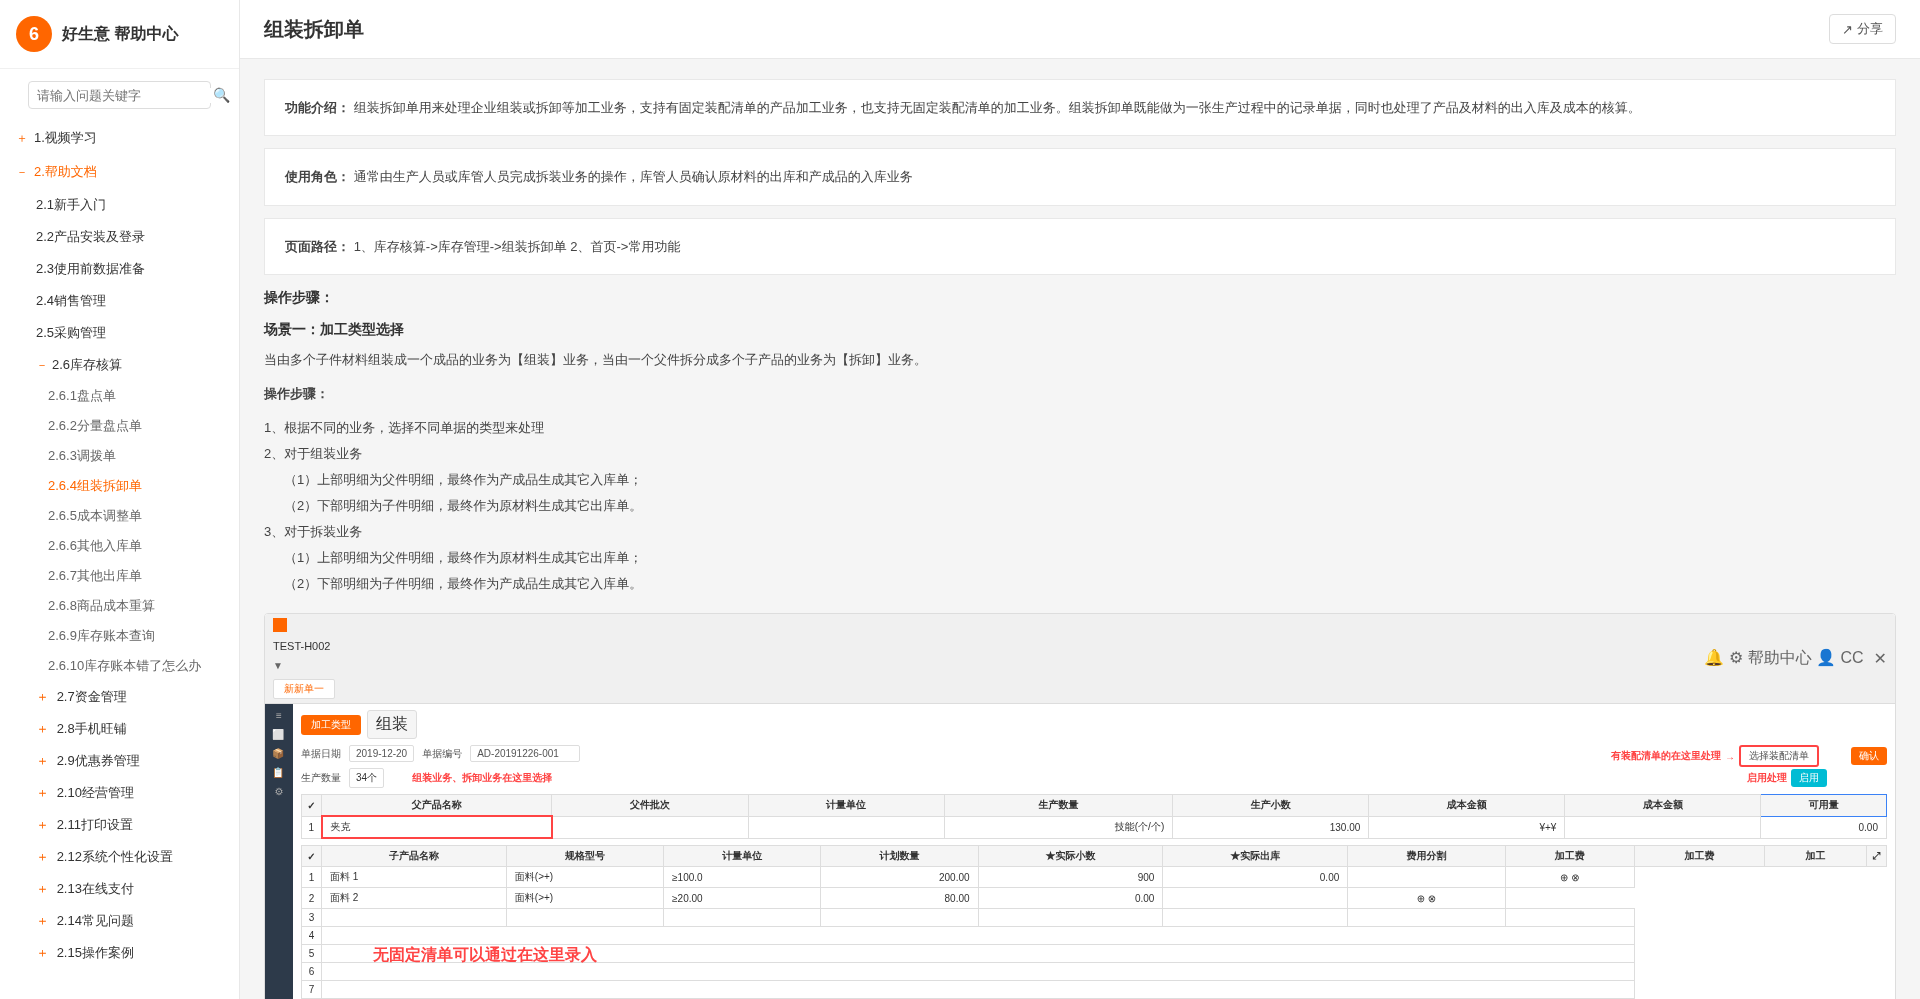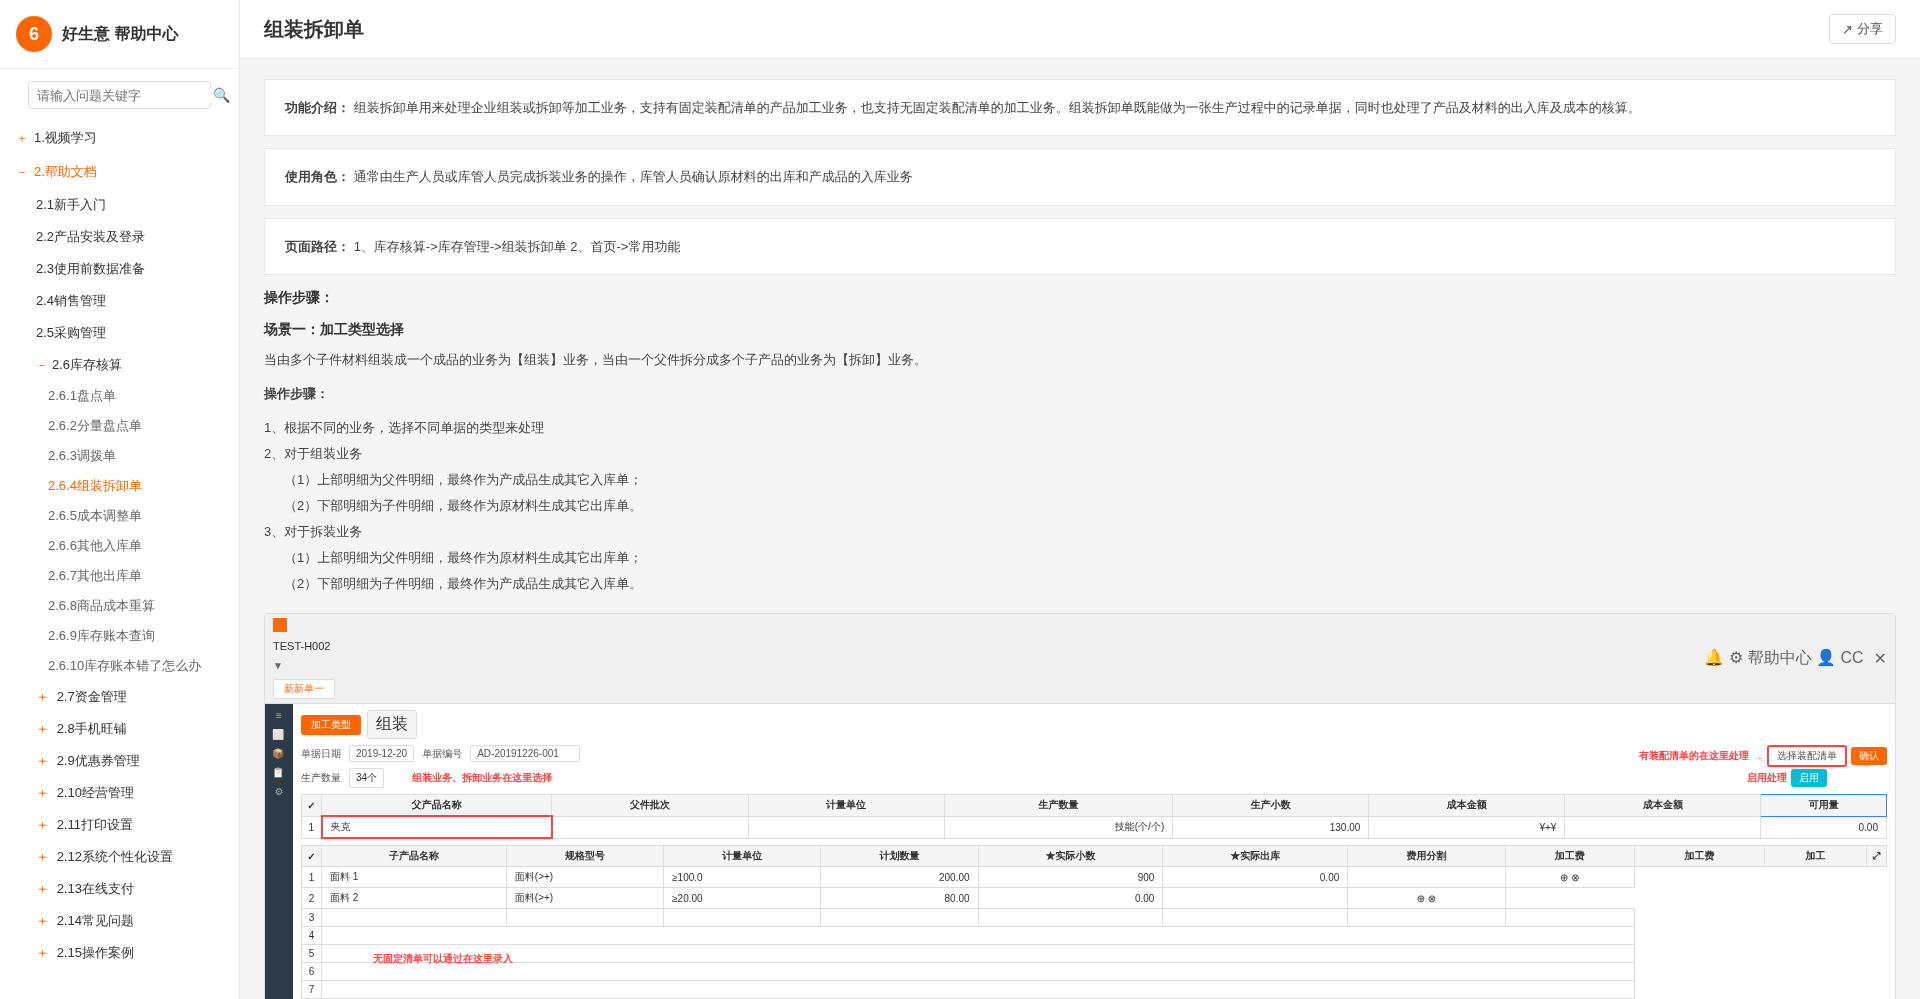--- a/index.html
+++ b/index.html
@@ -383,21 +383,21 @@
                 <span>单据日期</span>
                 <span style="border:1px solid #ddd; padding:2px 6px; background:#fff; border-radius:2px;">2019-12-20</span>
                 <span>单据编号</span>
                 <span style="border:1px solid #ddd; padding:2px 6px; background:#fff; border-radius:2px; min-width:110px;">AD-20191226-001</span>
 
                 <div style="position:absolute; right:0; top:0; display:flex; flex-direction:column; align-items:flex-end;">
                   <div style="display:flex; align-items:center; gap:4px;">
                     <span style="color:#ff4444; font-size:10px; font-weight:bold;">有装配清单的在这里处理</span>
                     <span style="color:#ff4444;">→</span>
                     <div style="border:2px solid #ff4444; border-radius:3px; padding:2px 8px; font-size:10px; background:#fff; cursor:pointer;">选择装配清单</div>
-                    <div style="background:#ff6600; color:#fff; padding:2px 8px; border-radius:3px; font-size:10px; cursor:pointer;">确认</div>
+                    <div style="background:#ff6600; color:#fff; padding:2px 8px; border-radius:3px; font-size:10px; cursor:pointer;margin-left:28px;">确认</div>
                   </div>
                 </div>
               </div>
 
               <div style="display:flex; align-items:center; gap:8px; margin-bottom:6px; font-size:10px; position:relative;">
                 <span style="color:#555;">生产数量</span>
                 <span style="border:1px solid #ddd; padding:2px 6px; background:#fff; border-radius:2px;">34个</span>
 
                 <span style="color:#ff4444; font-size:10px; font-weight:bold; margin-left:20px;">组装业务、拆卸业务在这里选择</span>
 
@@ -509,21 +509,21 @@
                     <td style="border:1px solid #ddd; padding:3px 8px; text-align:right;">¥0.00</td>
                     <td style="border:1px solid #ddd; padding:3px 8px; text-align:right;">6.06</td>
                     <td style="border:1px solid #ddd; padding:3px 8px; text-align:right;">0.06</td>
                     <td style="border:1px solid #ddd; padding:3px 8px; text-align:right;">0.00</td>
                     <td style="border:1px solid #ddd; padding:3px 8px;"></td>
                     <td style="border:1px solid #ddd; padding:3px 8px; text-align:right;">¥0.00</td>
                   </tr>
                 </tfoot>
               </table>
 
-              <div style="position:absolute; bottom:60px; left:80px; color:#ff4444; font-size:10px; font-weight:bold;">
+              <div style="position:absolute; bottom:60px; left:80px; color:#ff4444; font-size:16px; font-weight:bold;">
                 <span>无固定清单可以通过在这里录入</span>
               </div>
             </div>
           </div>
         </div>
       </div>
     </div>
 
   </div>
 </div>

